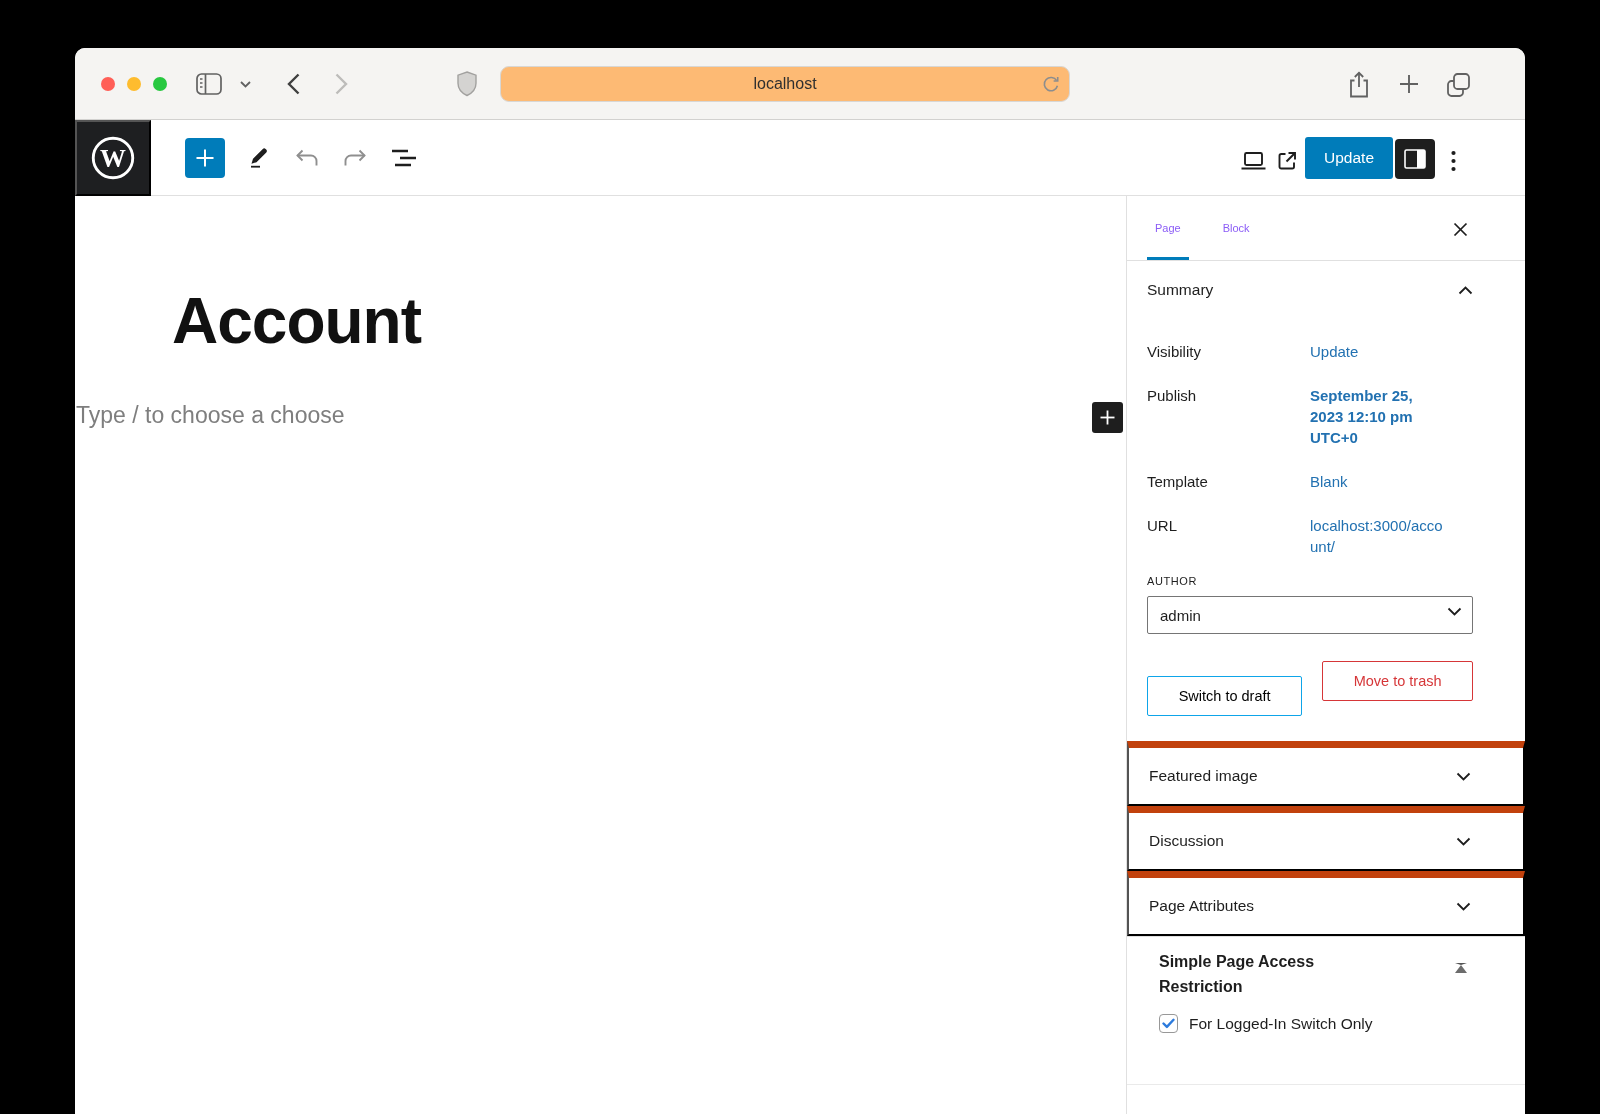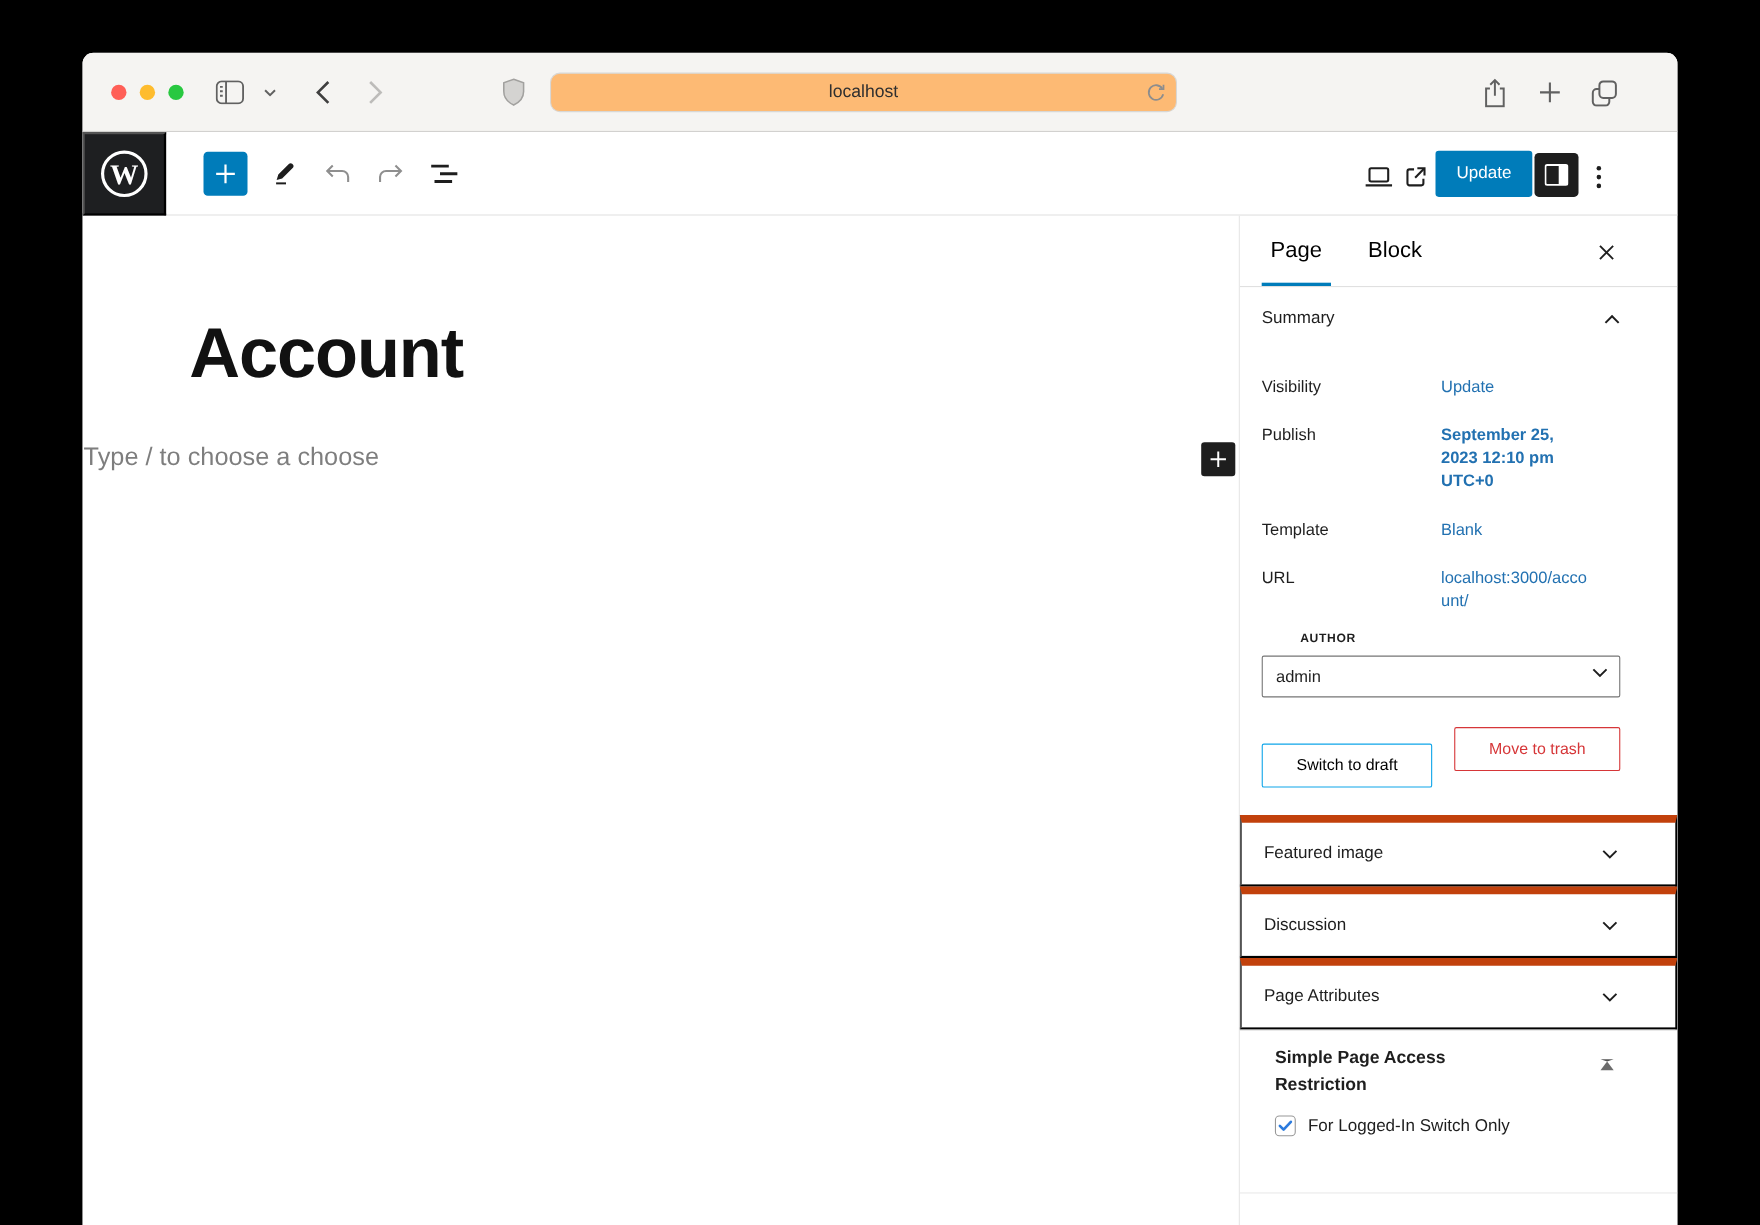--- a/index.html
+++ b/index.html
@@ -31,37 +31,37 @@
   
   .body-row { flex:1; display:flex; overflow:hidden; }
   .canvas { flex:1; position:relative; background:#fff;padding-left:40px; }
   .post-title { position:absolute; left:97px; top:88px; font-size:64px; font-weight:600; letter-spacing:-1px; color:#111; }
   .block-ph { position:absolute; left:1px; top:206px; font-size:23px; color:#7e7e7e; }
   .blk-add { position:absolute; right:3px; top:206px; width:31px; height:31px; background:#1e1e1e; color:#fff; border:none; border-radius:3px; display:flex; align-items:center; justify-content:center; }
 
   
   .sidebar { width:399px; border-left:1px solid #e0e0e0; background:#fff; display:flex; flex-direction:column; overflow:hidden; }
   .tabs-row { height:65px; flex-shrink:0; border-bottom:1px solid #e0e0e0; display:flex; align-items:stretch; position:relative; }
-  .tab { display:flex; align-items:center; padding:0 8px; font-size:20px; font-weight:500; color:#000000; position:relative; background:none; border:none; }
+  .tab { display:flex; align-items:center; padding:0 8px; font-size:11px; font-weight:500; color:#8b5cf6; position:relative; background:none; border:none; }
   .tab.first { margin-left:20px; }
   .tab.second { margin-left:26px; }
   .tab.active::after { content:""; position:absolute; left:0; right:0; bottom:0; height:3px; background:#007cba; }
   .close-x { position:absolute; right:52px; top:20px; width:26px; height:26px; background:none; border:none; color:#1e1e1e; display:flex; align-items:center; justify-content:center; }
 
   .section { padding:20px 52px 25px 20px; }
   .sec-head { display:flex; align-items:center; justify-content:space-between; }
   .sec-title { font-size:15.5px; font-weight:500; color:#1e1e1e; }
   .chev { color:#1e1e1e; }
   .rows { margin-top:42px; }
   .row { display:flex; margin-bottom:23px; align-items:flex-start; }
   .row-label { width:163px; flex-shrink:0; font-size:15px; color:#1e1e1e; line-height:21px; }
   .row-value { font-size:15px; color:#2271b1; text-decoration:none; line-height:21px; display:block; }
   .w-pub { width:118px;font-weight:bold; }
   .w-url { width:134px; word-break:break-all; }
-  .author-label { font-size:11px; font-weight:700; letter-spacing:.6px; color:#1e1e1e; margin-top:2px;margin-left:35px; }
+  .author-label { font-size:11px; font-weight:400; letter-spacing:.6px; color:#1e1e1e; margin-top:2px; }
   .select { margin-top:9px; height:38px; border:1px solid #757575; border-radius:2px; display:flex; align-items:center; padding:0 12px; position:relative; font-size:15px; color:#1e1e1e; background:#fff; width:100%; }
   .select .chev { position:absolute; right:10px; top:10px; color:#1e1e1e; }
   .btn-row { display:flex; gap:20px; margin-top:27px; }
   .btn-sec { height:40px; border-radius:2px; background:#fff; font-size:14.5px; display:flex; align-items:center; justify-content:center; }
   .btn-draft { flex:1.03; border:1px solid #0ea5e9; color:#000000;margin-top:15px; }
   .btn-trash { flex:1; border:1px solid #d63638; color:#d63638; }
 
   .panel { height:65px; flex-shrink:0; border-top:7px solid #c2410c; display:flex; align-items:center; justify-content:space-between; padding:0 52px 0 20px; background:none; width:100%; }
   .panel .sec-title { font-weight:500; }
 

